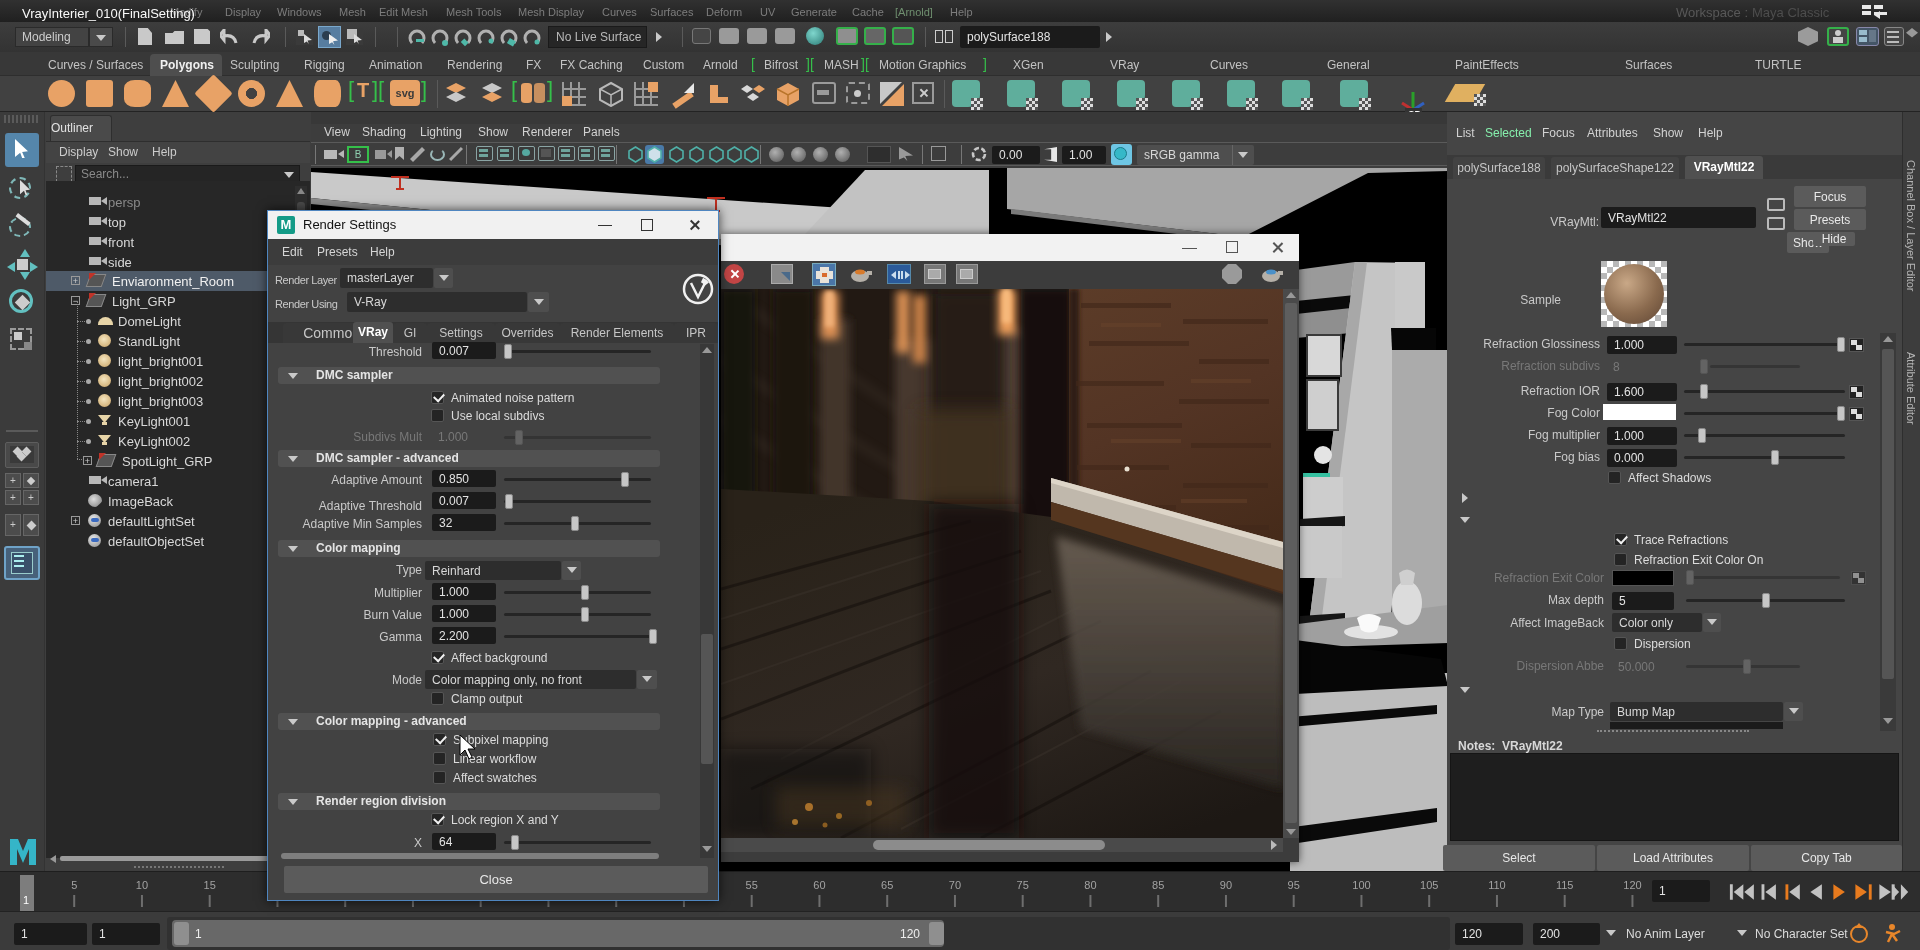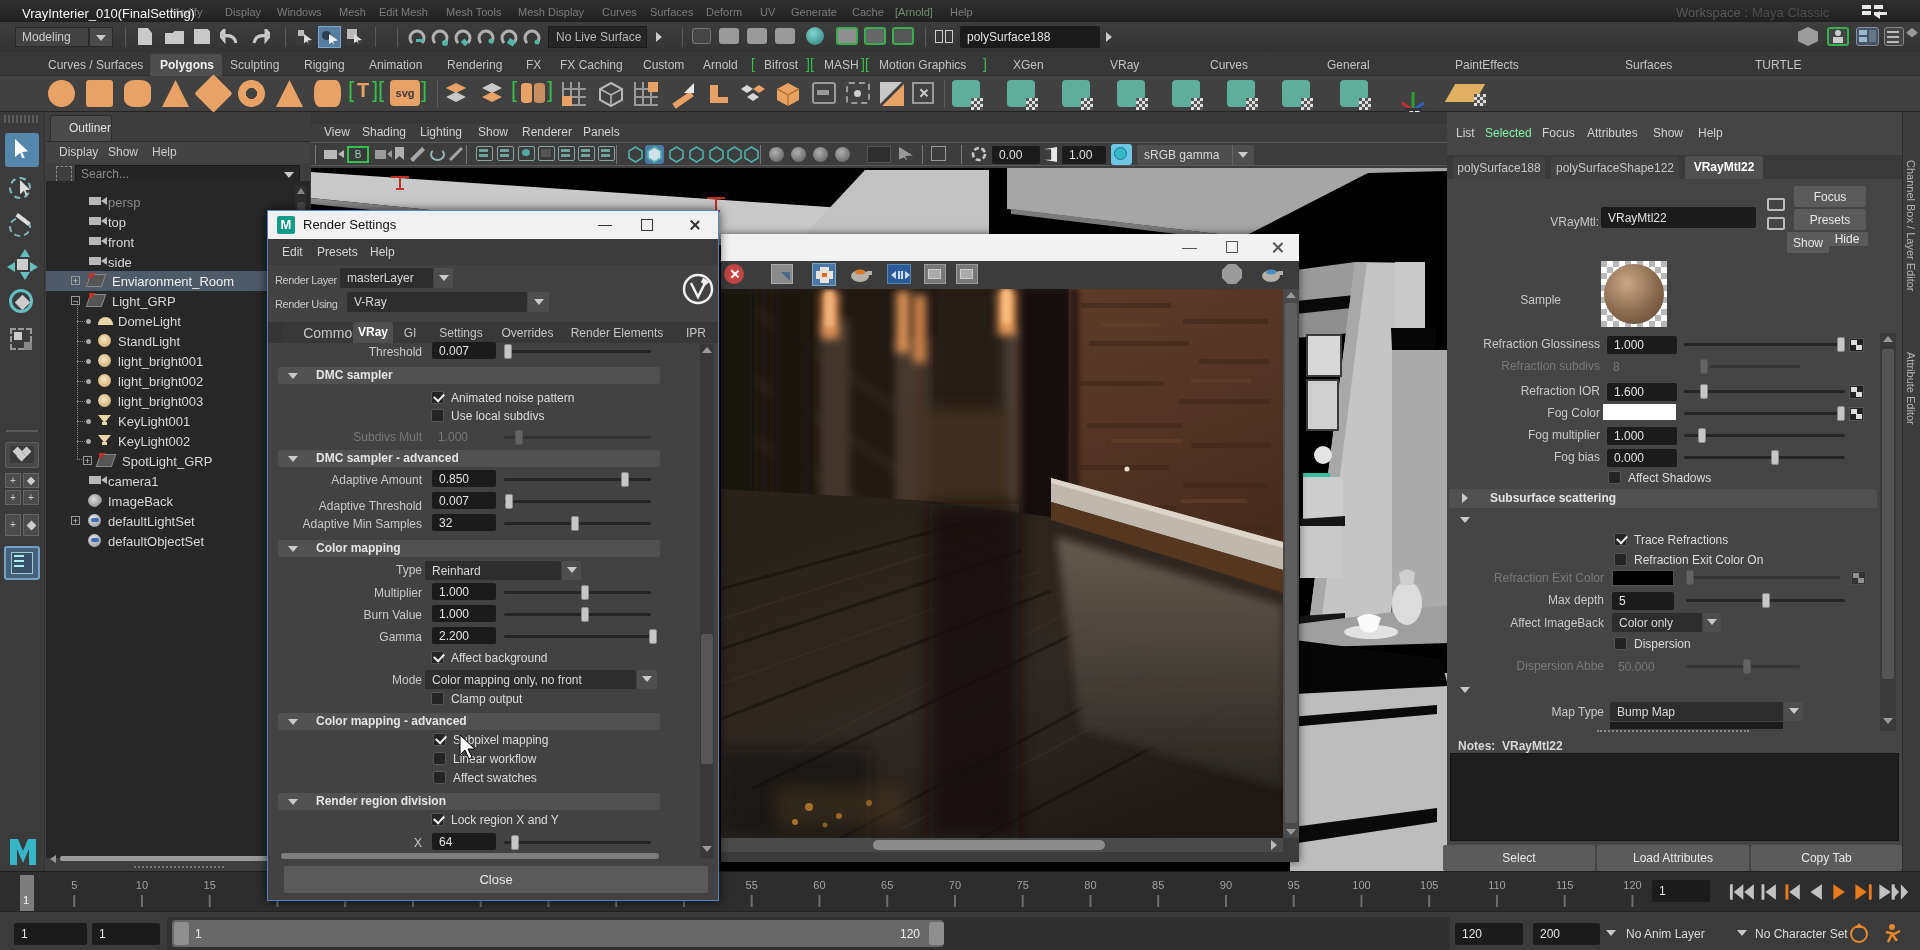--- a/index.html
+++ b/index.html
@@ -327,21 +327,21 @@
     </div>
 
   <div class="a" style="left:8px;top:725px;width:30px;height:30px">
     <svg width="30" height="30" viewBox="0 0 30 30">
         <path d="M2 28 L2 2 L10 2 L15 14 L20 2 L28 2 L28 28 L21 28 L21 12 L15 26 L9 12 L9 28 Z" fill="#35b5c8"></path>
       </svg>
   </div>
 </div>
 
 <div class="a" style="left:46px;top:112px;width:264px;height:759px;background:#3e3e3e" id="outliner">
-  <div class="a" style="left:4px;top:3px;width:62px;height:26px;background:#4a4a4a;border:1px solid #2e2e2e;border-bottom:none;border-radius:3px 3px 0 0;color:#e2e2e2;font-size:12px;text-align:right;line-height:24px">Outliner</div>
+  <div class="a" style="left:4px;top:3px;width:62px;height:26px;background:#4a4a4a;border:1px solid #2e2e2e;border-bottom:none;border-radius:3px 3px 0 0;color:#e2e2e2;font-size:12px;text-align:left;line-height:24px">Outliner</div>
   <div class="a" style="left:0;top:29px;width:264px;height:22px;background:#434343;border-top:1px solid #2e2e2e">
     <span class="txt" style="left:13px;top:3px;color:#ccc;font-size:12px">Display</span>
     <span class="txt" style="left:62px;top:3px;color:#ccc;font-size:12px">Show</span>
     <span class="txt" style="left:106px;top:3px;color:#ccc;font-size:12px">Help</span>
   </div>
   <div class="a" style="left:10px;top:54px;width:16px;height:16px;border:1px dashed #888"></div>
   <div class="a" style="left:29px;top:53px;width:225px;height:19px;background:#252525;border:1px solid #1a1a1a;color:#8a8a8a;font-size:12px;line-height:17px;padding-left:5px">Search...</div>
   <div class="td" style="left:238px;top:60px"></div>
 
   <div class="a" style="left:0;top:69px;width:264px;height:677px;background:#272727" id="tree">
@@ -623,21 +623,21 @@
     <div class="a" style="left:6px;top:45px;width:92px;height:22px;background:#424242;border-radius:3px 3px 0 0;color:#c6c6c6;font-size:12px;text-align:center;line-height:22px">polySurface188</div>
     <div class="a" style="left:104px;top:45px;width:128px;height:22px;background:#424242;border-radius:3px 3px 0 0;color:#c6c6c6;font-size:12px;text-align:center;line-height:22px">polySurfaceShape122</div>
     <div class="a" style="left:238px;top:44px;width:78px;height:23px;background:#505050;border-radius:3px 3px 0 0;color:#fff;font-size:12px;font-weight:bold;text-align:center;line-height:23px">VRayMtl22</div>
     <div class="lab" style="left:62px;top:103px;width:90px">VRayMtl:</div>
     <div class="fld" style="left:154px;top:95px;width:155px;height:21px">VRayMtl22</div>
     <div class="a" style="left:320px;top:86px;width:18px;height:13px;border:2px solid #bbb;border-radius:2px"></div>
     <div class="a" style="left:320px;top:105px;width:18px;height:13px;border:2px solid #bbb;border-radius:2px"></div>
     <div class="btn" style="left:347px;top:74px;width:72px;height:21px">Focus</div>
     <div class="btn" style="left:347px;top:97px;width:72px;height:21px">Presets</div>
     <div class="btn" style="left:340px;top:120px;width:42px;height:21px">Show</div>
-    <div class="btn" style="left:379px;top:120px;width:42px;height:14px">Hide</div>
+    <div class="btn" style="left:366px;top:120px;width:42px;height:14px">Hide</div>
     <div class="lab" style="left:54px;top:181px;width:60px">Sample</div>
     <div class="a" style="left:154px;top:149px;width:66px;height:66px;background:repeating-conic-gradient(#fff 0 25%,#b8b8b8 0 50%);background-size:12px 12px">
       <div style="position:absolute;left:3px;top:3px;width:60px;height:60px;border-radius:50%;background:radial-gradient(circle at 38% 32%,#c9a887,#8a6a4e 55%,#5d4433)"></div>
     </div>
     <div class="lab" style="left:-7px;top:225px;width:160px">Refraction Glossiness</div>
     <div class="fld" style="left:160px;top:224px;width:70px;height:18px">1.000</div>
     <div class="trk" style="left:237px;top:231px;width:161px;opacity:1"></div>
     <div class="hdl" style="left:390px;top:225px"></div>
     <div class="a" style="left:402px;top:226px;width:15px;height:14px;background:#222;border:1px solid #555;opacity:1">
       <div style="position:absolute;left:1px;top:1px;width:6px;height:5px;background:#ddd"></div>
@@ -666,21 +666,20 @@
     <div class="lab" style="left:-7px;top:316px;width:160px">Fog multiplier</div>
     <div class="fld" style="left:160px;top:315px;width:70px;height:18px">1.000</div>
     <div class="trk" style="left:237px;top:322px;width:161px;opacity:1"></div>
     <div class="hdl" style="left:251px;top:316px"></div>
     <div class="lab" style="left:-7px;top:338px;width:160px">Fog bias</div>
     <div class="fld" style="left:160px;top:337px;width:70px;height:18px">0.000</div>
     <div class="trk" style="left:237px;top:344px;width:161px;opacity:1"></div>
     <div class="hdl" style="left:324px;top:338px"></div>
     <div class="cb" style="left:161px;top:359px"></div>
     <div class="cbl" style="left:181px;top:359px">Affect Shadows</div>
-    <div class="hd" style="left:2px;top:377px;width:428px;height:19px;line-height:19px;padding-left:41px">Subsurface scattering</div>
     <div class="tr" style="left:15px;top:381px"></div>
     <div class="td" style="left:13px;top:405px"></div>
     <div class="cb on" style="left:167px;top:421px"></div>
     <div class="cbl" style="left:187px;top:421px">Trace Refractions</div>
     <div class="cb" style="left:167px;top:441px"></div>
     <div class="cbl" style="left:187px;top:441px">Refraction Exit Color On</div>
     <div class="lab d" style="left:-3px;top:459px;width:160px">Refraction Exit Color</div>
     <div class="a" style="left:165px;top:458px;width:62px;height:16px;background:#000;border:1px solid #555"></div>
     <div class="trk" style="left:239px;top:464px;width:154px;opacity:0.5"></div>
     <div class="hdl d" style="left:239px;top:458px"></div>

